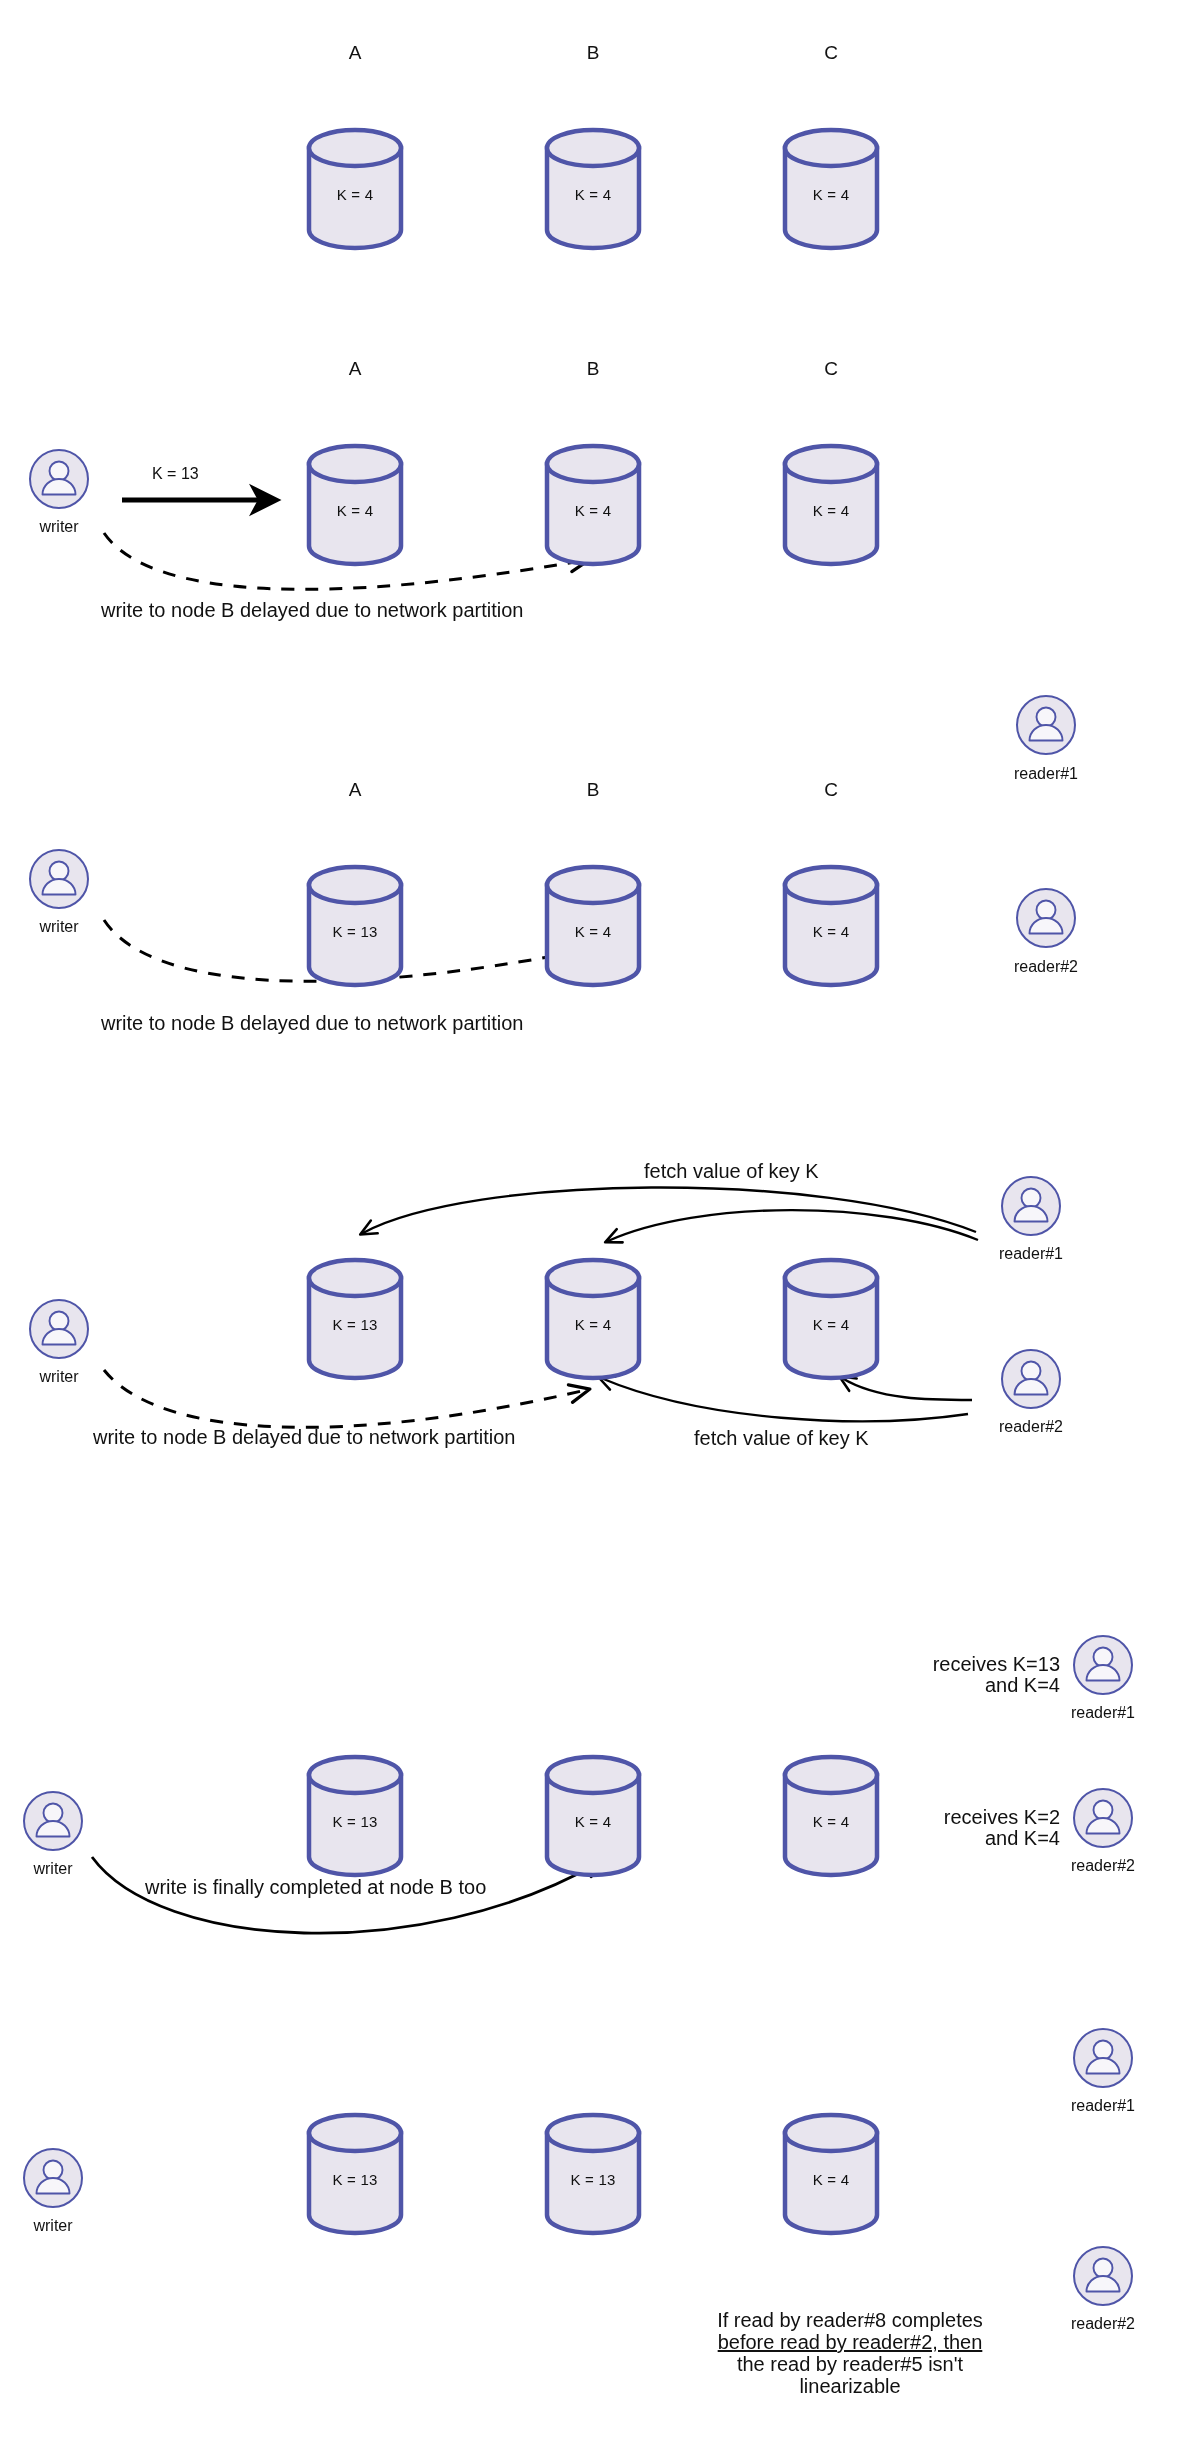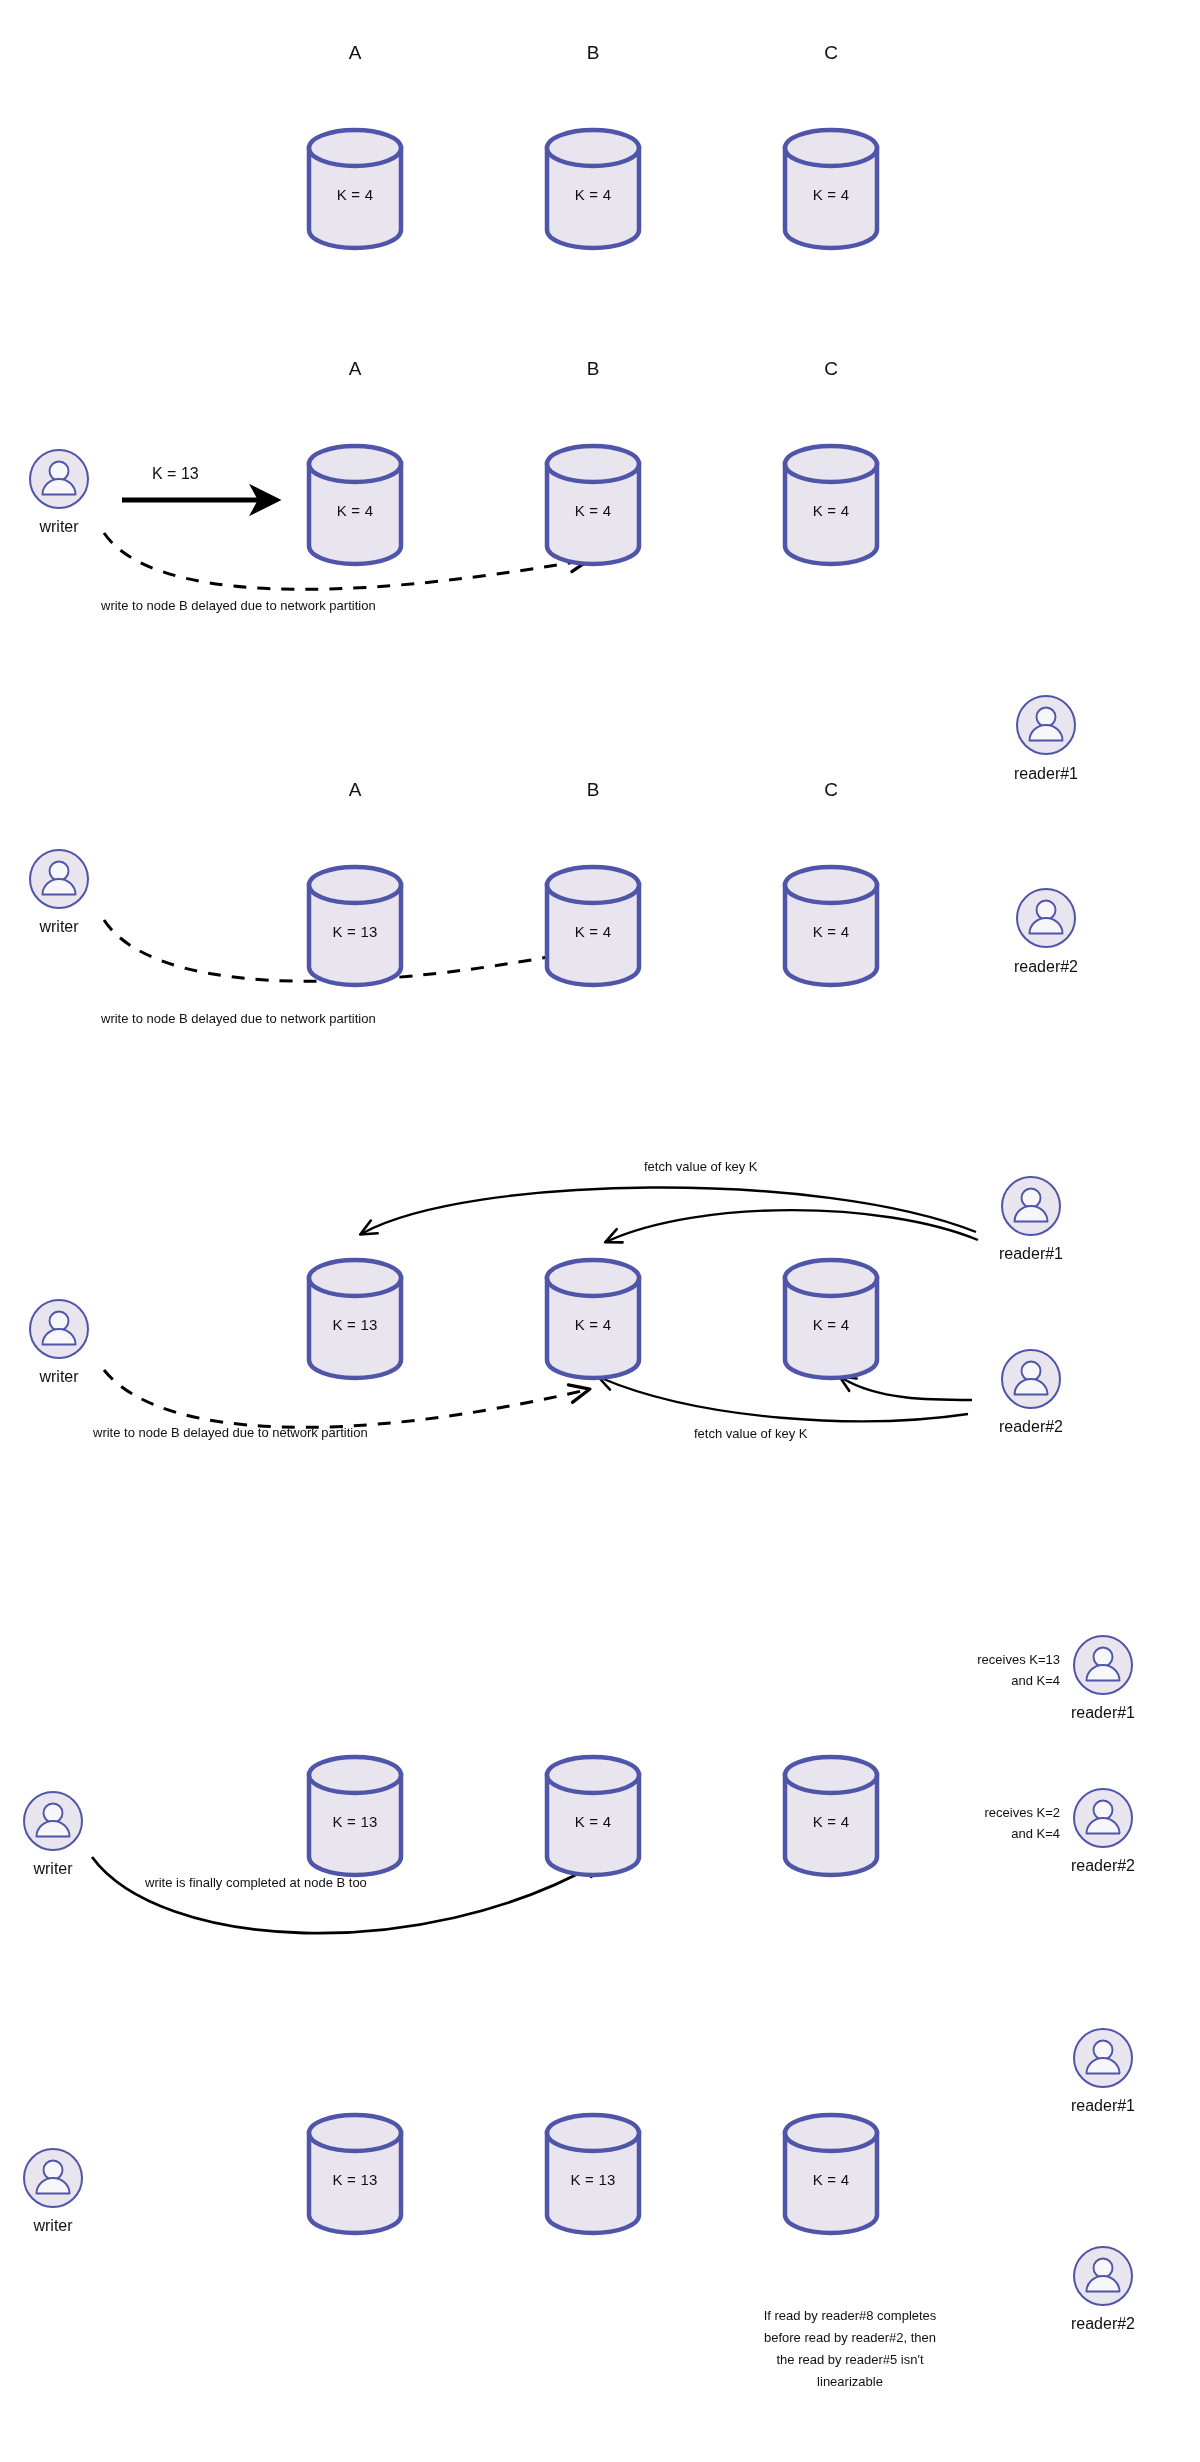--- a/index.html
+++ b/index.html
@@ -62,21 +62,21 @@
     width: 120px;
     text-align: center;
     font-size: 16px;
     color: #111111;
     white-space: nowrap;
   }
 
   
   .caption {
     position: absolute;
-    font-size: 13px;
+    font-size: 20px;
     color: #111111;
     white-space: nowrap;
     line-height: 1.32;
   }
   .caption.multi { white-space: normal; text-align: center; }
   .caption.right { text-align: right; }
 
   
   .conn {
     position: absolute;
@@ -414,17 +414,17 @@
   <div class="person" style="left:1072px; top:2245px;">
     <svg viewBox="0 0 62 62" xmlns="http://www.w3.org/2000/svg">
       <circle cx="31" cy="31" r="29" fill="#e8e5ee" stroke="#4f55a8" stroke-width="2"></circle>
       <circle cx="31" cy="23" r="9.5" fill="#f7f6fa" stroke="#4f55a8" stroke-width="1.9"></circle>
       <path d="M14.5,46.5 A 16.5,15.5 0 0 1 47.5,46.5 Z" fill="#f7f6fa" stroke="#4f55a8" stroke-width="1.9" stroke-linejoin="round"></path>
     </svg>
   </div>
   <div class="person-label" style="left:1043px; top:2315px;">reader#2</div>
 
   <div class="caption multi" style="left:700px; top:2307px; width:300px;">If read by reader#8 completes</div>
-  <div class="caption multi" style="left:700px; top:2329px; width:300px;">before read by reader#2, then</div>
+  <div class="caption multi" style="left:700px; top:2329px; width:300px;text-decoration:underline;">before read by reader#2, then</div>
   <div class="caption multi" style="left:700px; top:2351px; width:300px;">the read by reader#5 isn't</div>
   <div class="caption multi" style="left:700px; top:2373px; width:300px;text-align:center;">linearizable</div>
 
 </div>
 
 </body></html>

